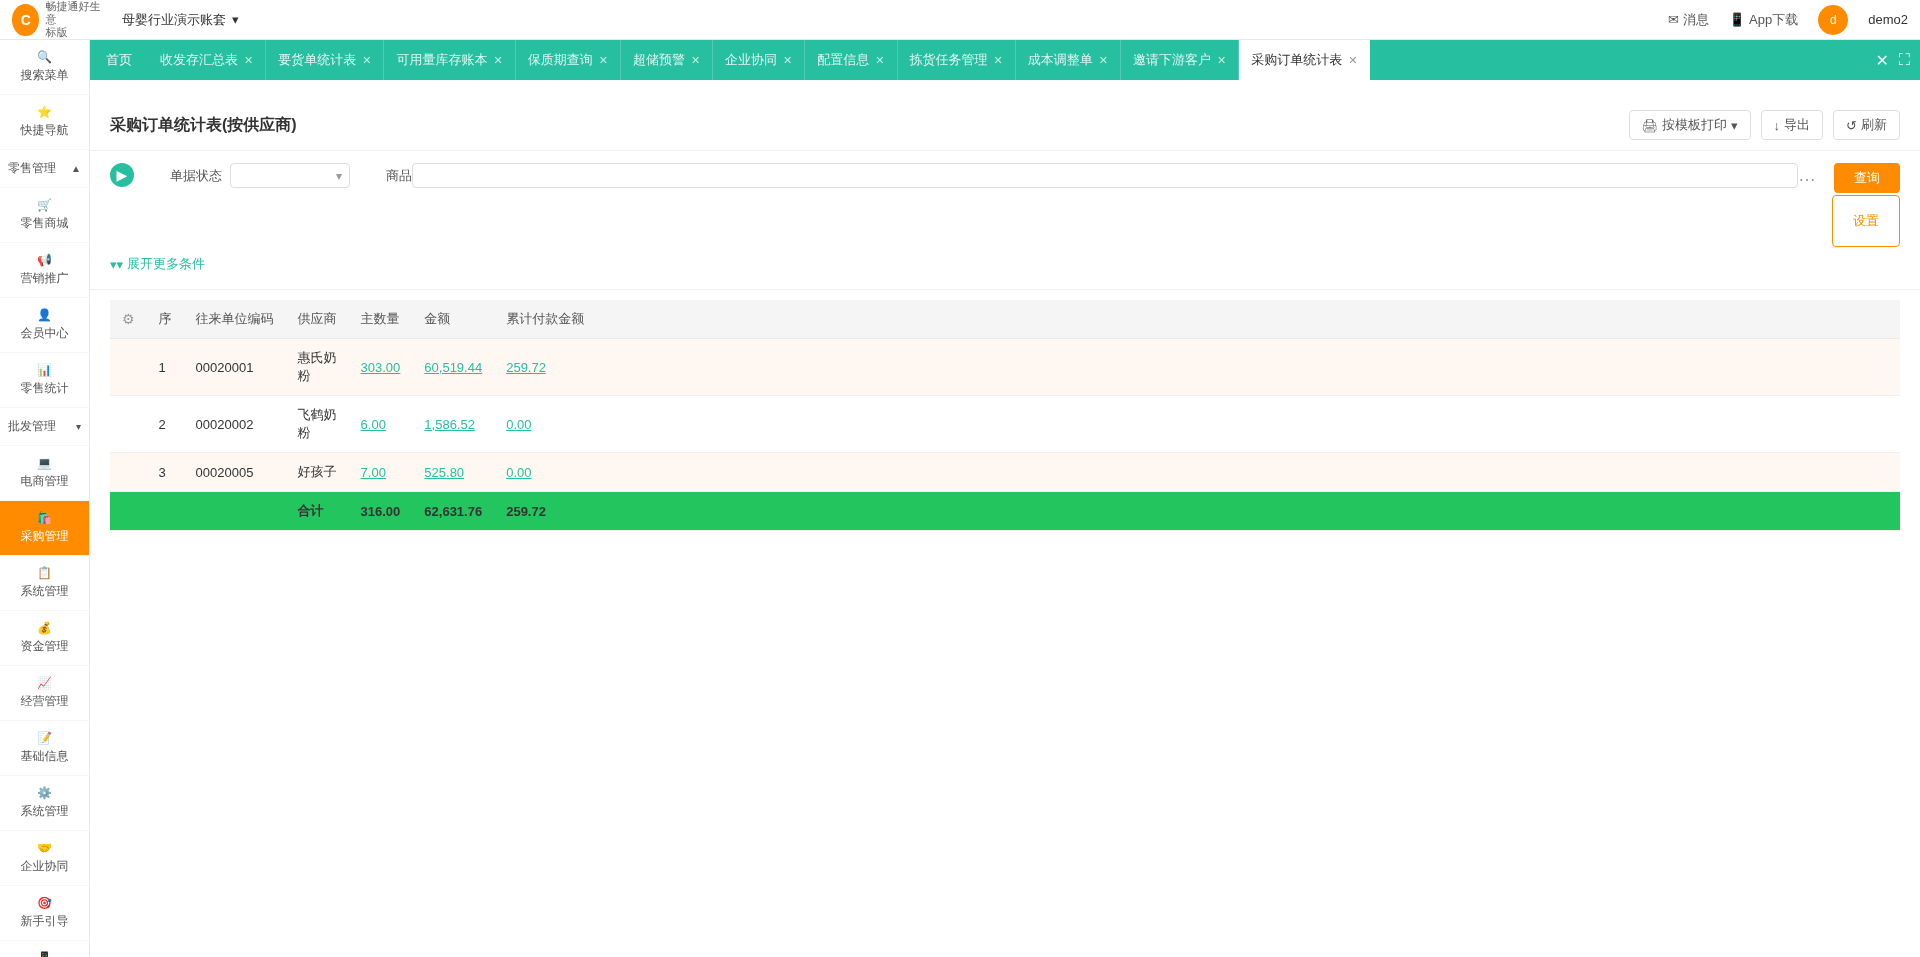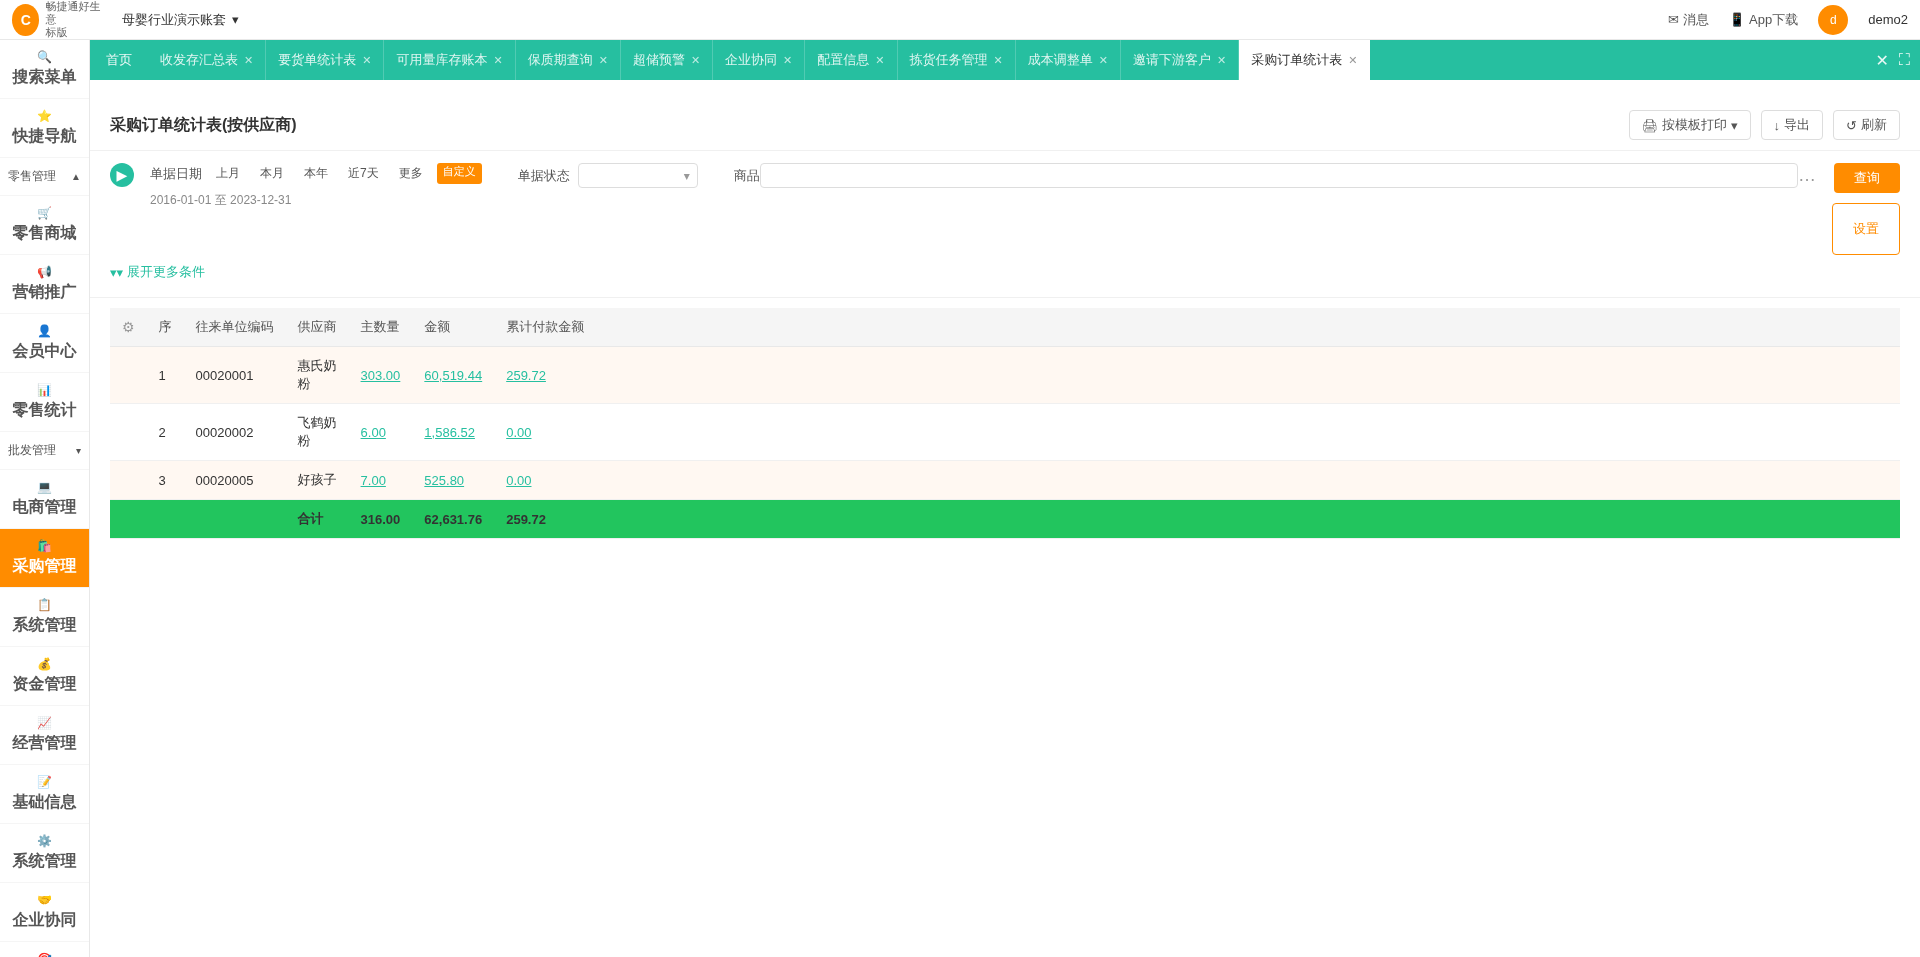--- a/index.html
+++ b/index.html
@@ -18,21 +18,21 @@
     .user-avatar { width: 30px; height: 30px; border-radius: 50%; background: #ff8c00; display: flex; align-items: center; justify-content: center; color: #fff; font-size: 12px; }
 
     
     .main-layout { display: flex; flex: 1; overflow: hidden; }
 
     
     .sidebar { width: 90px; background: #fff; border-right: 1px solid #e8e8e8; display: flex; flex-direction: column; overflow-y: auto; flex-shrink: 0; }
     .sidebar-item { padding: 10px 4px; text-align: center; font-size: 12px; color: #555; cursor: pointer; border-bottom: 1px solid #f5f5f5; display: flex; flex-direction: column; align-items: center; gap: 3px; }
     .sidebar-item.active { background: #ff8c00; color: #fff; }
     .sidebar-item.active .sidebar-label { color: #fff; }
-    .sidebar-label { font-size: 16px; font-weight: bold; }
+    .sidebar-label { font-size: 12px; }
     .sidebar-item-with-arrow { display: flex; align-items: center; justify-content: space-between; padding: 10px 8px; font-size: 12px; color: #555; cursor: pointer; border-bottom: 1px solid #f5f5f5; }
     .sidebar-arrow { font-size: 10px; }
 
     
     .content-area { flex: 1; display: flex; flex-direction: column; overflow: hidden; }
 
     
     .tab-bar { height: 40px; background: #26bfa0; display: flex; align-items: stretch; overflow: hidden; flex-shrink: 0; }
     .tab-item { display: flex; align-items: center; padding: 0 12px; font-size: 13px; color: rgba(255,255,255,0.85); cursor: pointer; white-space: nowrap; gap: 6px; border-right: 1px solid rgba(255,255,255,0.2); min-width: 0; }
     .tab-item.active { background: #fff; color: #333; border-radius: 0; }
@@ -272,55 +272,37 @@
               <span>刷新</span>
             </button>
           </div>
         </div>
 
         <div class="filter-area">
           <div class="filter-row" style="display:flex; align-items:flex-start; gap:16px;">
 
             <div class="filter-toggle-btn">▶</div>
 
-            <div style="display:flex; flex-direction:column; gap:4px;">
-              <div style="display:flex; align-items:center; gap:8px;">
-                <span class="filter-label">单据日期</span>
-                <div class="filter-shortcuts">
-                  <span class="filter-shortcut">上月</span>
-                  <span class="filter-shortcut">本月</span>
-                  <span class="filter-shortcut">本年</span>
-                  <span class="filter-shortcut">近7天</span>
-                  <span class="filter-shortcut">更多</span>
-                  <span class="custom-tag">自定义</span>
-                </div>
-              </div>
-              <div class="date-range">
-                <span>2016-01-01</span>
-                <span> 至 </span>
-                <span>2023-12-31</span>
-              </div>
-            </div>
 
             <div style="display:flex; align-items:center; gap:8px; margin-left:20px;">
               <span class="filter-label">单据状态</span>
               <div class="select-wrapper">
                 <select class="filter-select">
                   <option value=""></option>
                 </select>
               </div>
             </div>
 
             <div style="display:flex; align-items:center; margin-left:20px; flex:1;">
               <span class="filter-label">商品</span>
               <input class="filter-input" style="flex: 1 1 0%;" type="text">
               <span style="color:#999; cursor:pointer; font-size:18px;">…</span>
             </div>
 
-            <div style="display:flex; flex-direction:column; gap:10px; align-items:flex-end;">
+            <div style="display:flex; flex-direction:column; gap:2px; align-items:flex-end;">
               <button class="btn-query">查询</button>
               <button class="btn-settings">设置</button>
             </div>
           </div>
 
           <div class="expand-btn">
             <span>▾▾</span>
             <span>展开更多条件</span>
           </div>
         </div>

